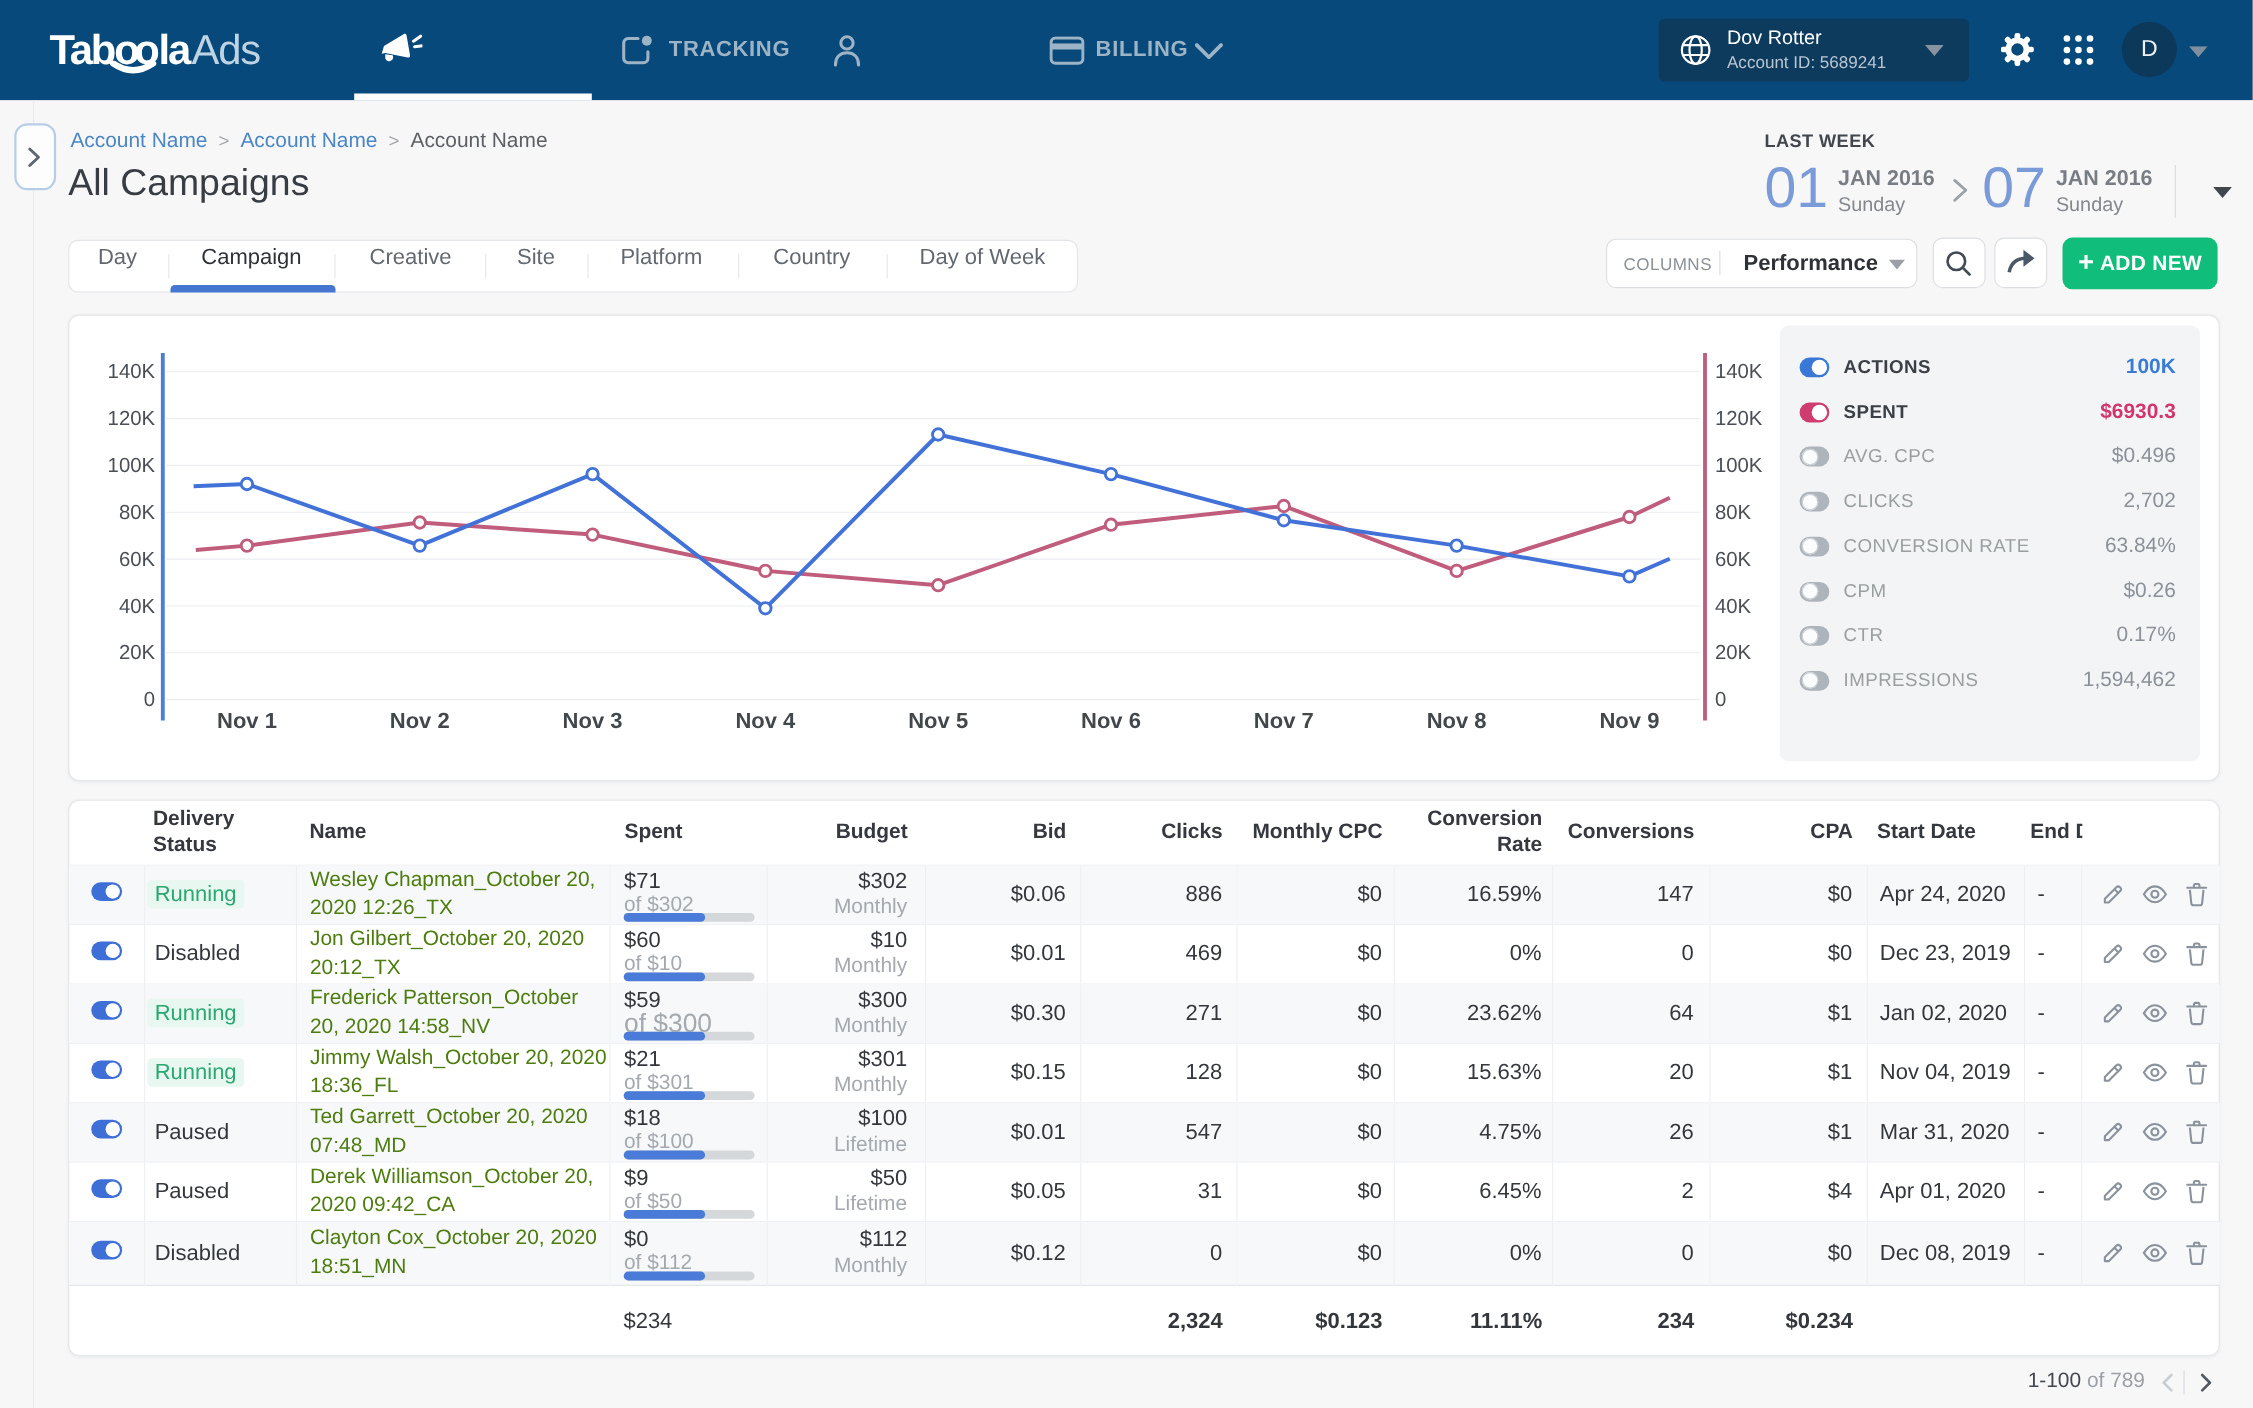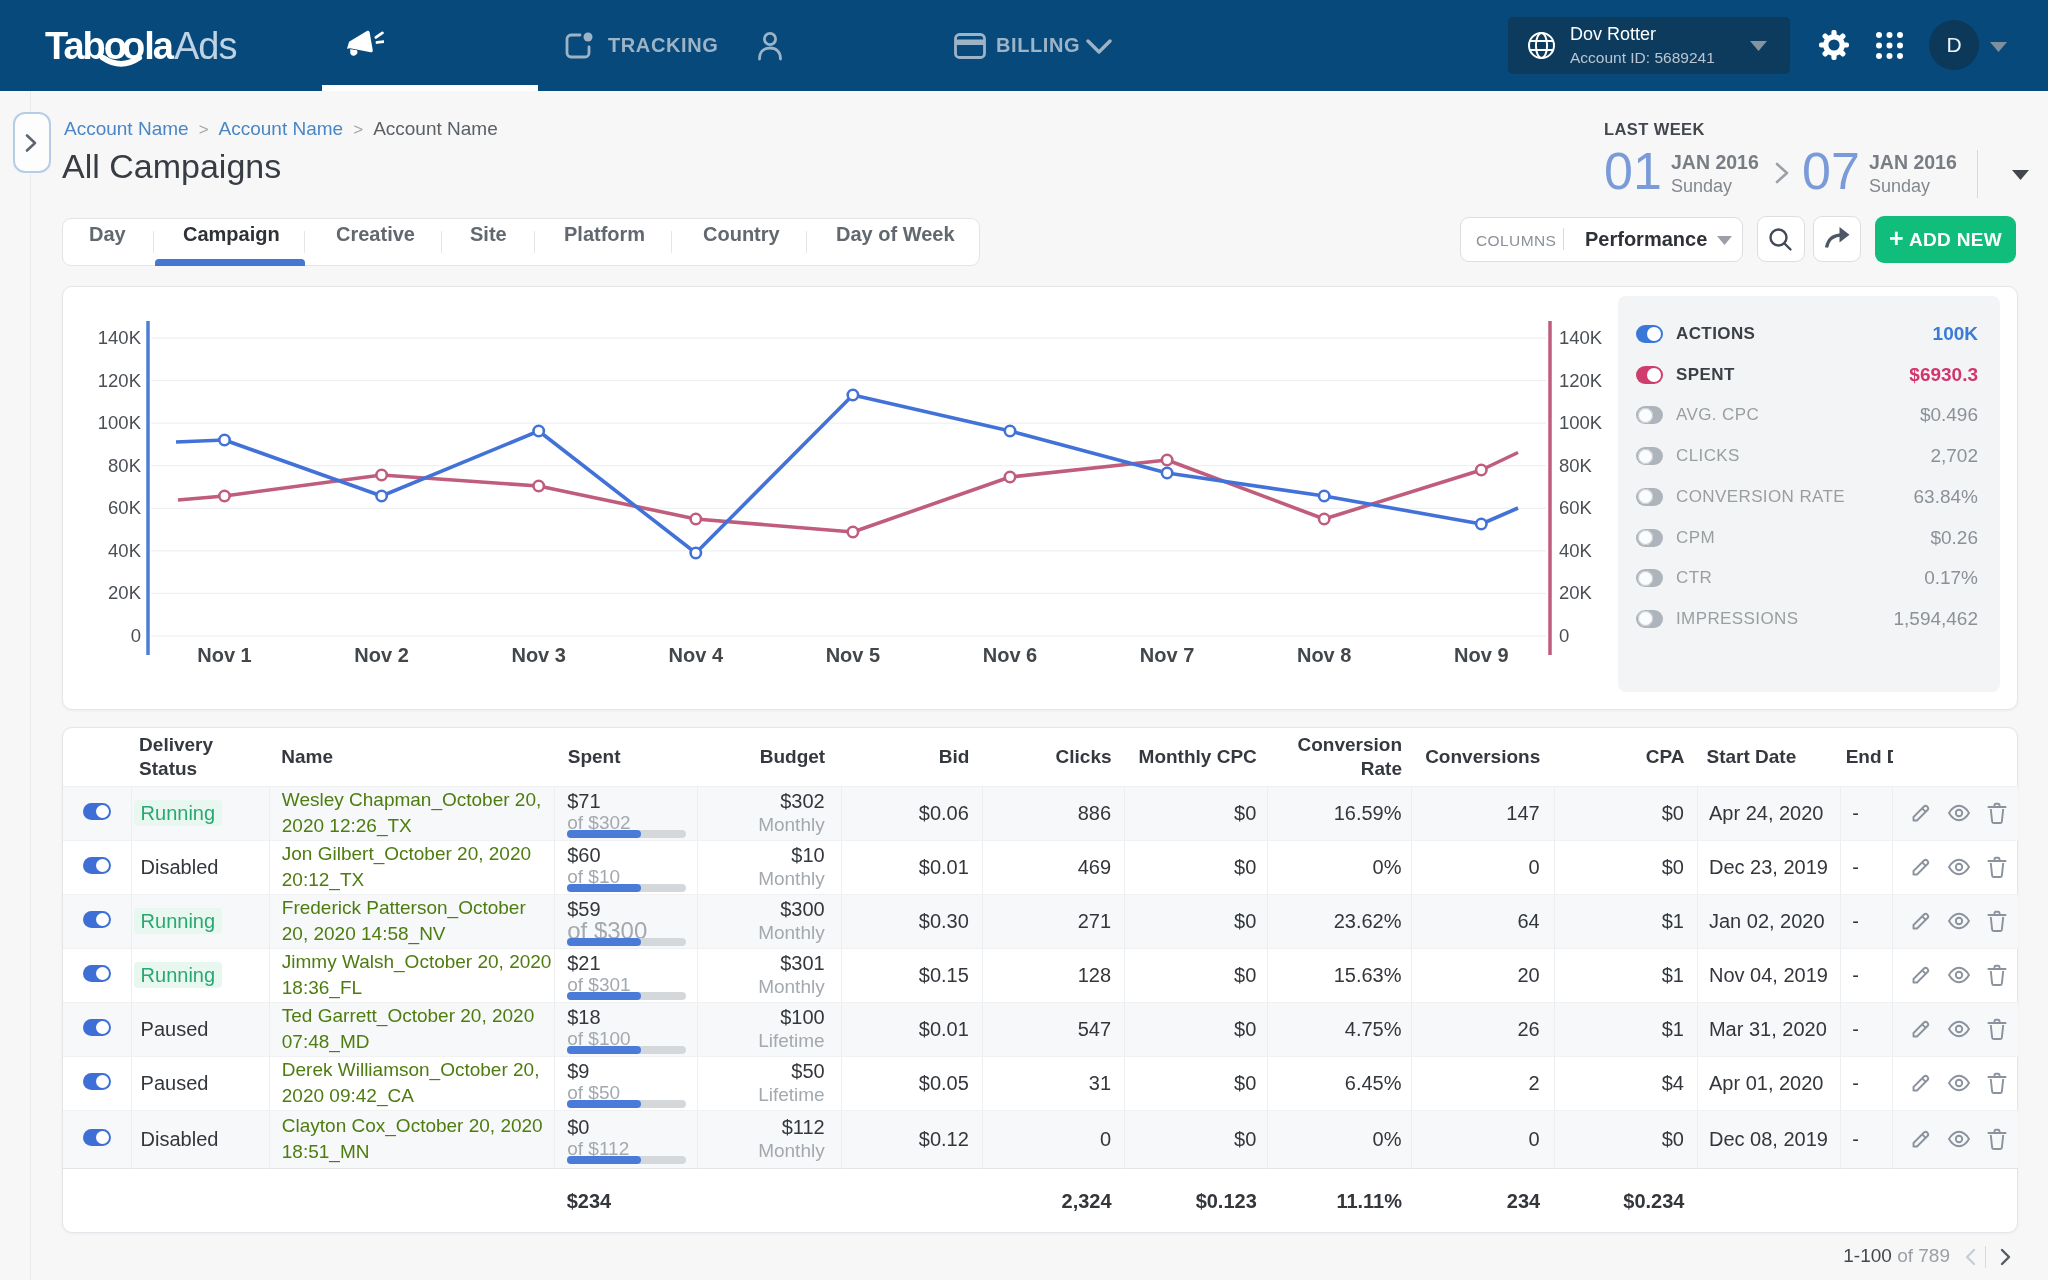--- a/index.html
+++ b/index.html
@@ -159,21 +159,21 @@
     </svg>
   <div class="abs" style="left:1802px;top:146px;font-size:52px;color:#7a9bd8;line-height:50px">07</div>
   <div class="abs" style="left:1869px;top:151px;font-size:19.5px;font-weight:bold;color:#787d84">JAN 2016</div>
   <div class="abs" style="left:1869px;top:176px;font-size:18px;color:#82888e">Sunday</div>
   <div class="abs" style="left:1977px;top:150px;width:1px;height:48px;background:#d6d9dc"></div>
   <svg class="abs" style="left:2012px;top:170px" width="17" height="10" viewBox="0 0 17 10">
       <path d="M0,0 h17 l-8.5,10 Z" fill="#42474d"></path>
     </svg>
 
   <div class="abs" style="left:62px;top:218px;width:918px;height:48px;background:#fff;border:1px solid #e2e4e7;border-radius:9px"></div>
-  <div class="abs" style="left:62px;top:218px;width:918px;height:32px;display:flex;align-items:center;font-size:20px;font-weight:bold;color:#62686f">
+  <div class="abs" style="left:62px;top:218px;width:918px;height:32px;display:flex;align-items:center;font-size:20px;font-weight:normal;color:#62686f">
     <span style="position:absolute;left:27px;white-space:nowrap">Day</span>
     <span style="position:absolute;left:121px;color:#2e3237;white-space:nowrap">Campaign</span>
     <span style="position:absolute;left:274px;white-space:nowrap">Creative</span>
     <span style="position:absolute;left:408px;white-space:nowrap">Site</span>
     <span style="position:absolute;left:502px;white-space:nowrap">Platform</span>
     <span style="position:absolute;left:641px;white-space:nowrap">Country</span>
     <span style="position:absolute;left:774px;white-space:nowrap">Day of Week</span>
   </div>
   <div class="abs" style="left:153px;top:231px;width:1px;height:22px;background:#e4e6e9"></div>
   <div class="abs" style="left:304px;top:231px;width:1px;height:22px;background:#e4e6e9"></div>
@@ -572,21 +572,21 @@
               </svg><svg width="24" height="24" viewBox="0 0 24 24">
                 <use href="#ic-trash"></use>
               </svg></td>
       </tr>
     </tbody>
     <tfoot>
       <tr style="height:66px;font-weight:bold">
         <td></td>
             <td></td>
             <td></td>
-        <td style="padding-left:12px;font-weight:bold">$234</td>
+        <td style="padding-left:12px;font-weight:normal">$234</td>
         <td></td>
             <td></td>
         <td class="num" style="font-weight:bold">2,324</td>
         <td class="num" style="padding-right:11px;font-weight:bold">$0.123</td>
         <td class="num" style="padding-right:9px;font-weight:bold">11.11%</td>
         <td class="num" style="padding-right:14px;font-weight:bold">234</td>
         <td class="num" style="font-weight:bold">$0.234</td>
         <td></td>
             <td></td>
             <td></td>

